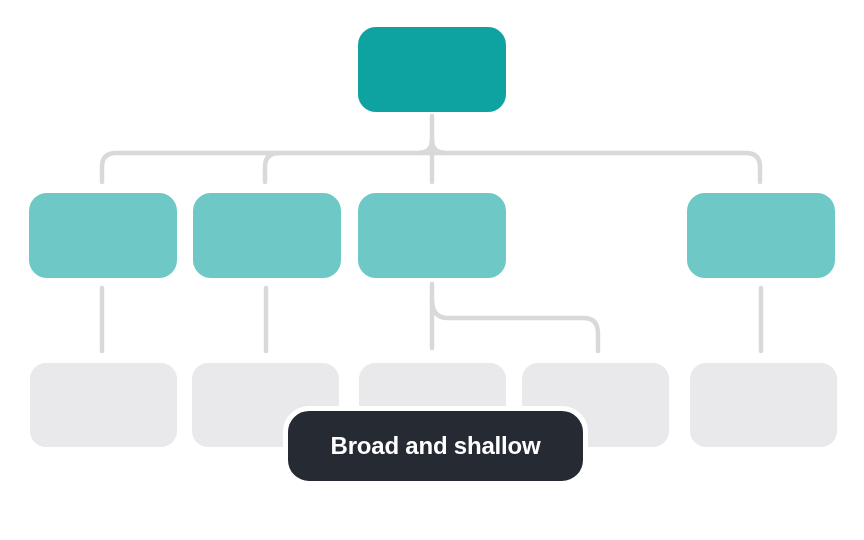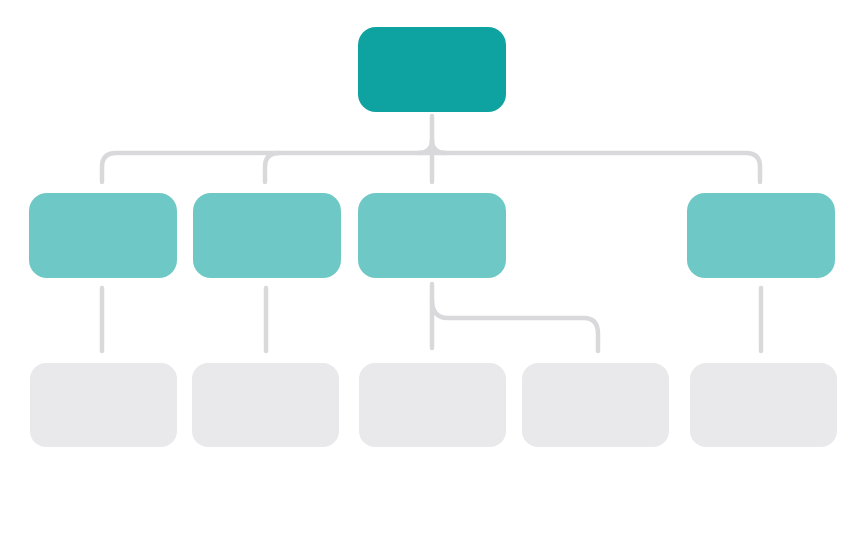--- a/index.html
+++ b/index.html
@@ -106,14 +106,17 @@
   <div class="node child c2"></div>
   <div class="node child c3"></div>
   <div class="node child c4"></div>
 
   <div class="node leaf l1"></div>
   <div class="node leaf l2"></div>
   <div class="node leaf l3"></div>
   <div class="node leaf l4"></div>
   <div class="node leaf l5"></div>
 
+  <div class="badge">
+    <span class="badge-label">Broad and shallow</span>
+  </div>
 
 </div>
 
 </body></html>

